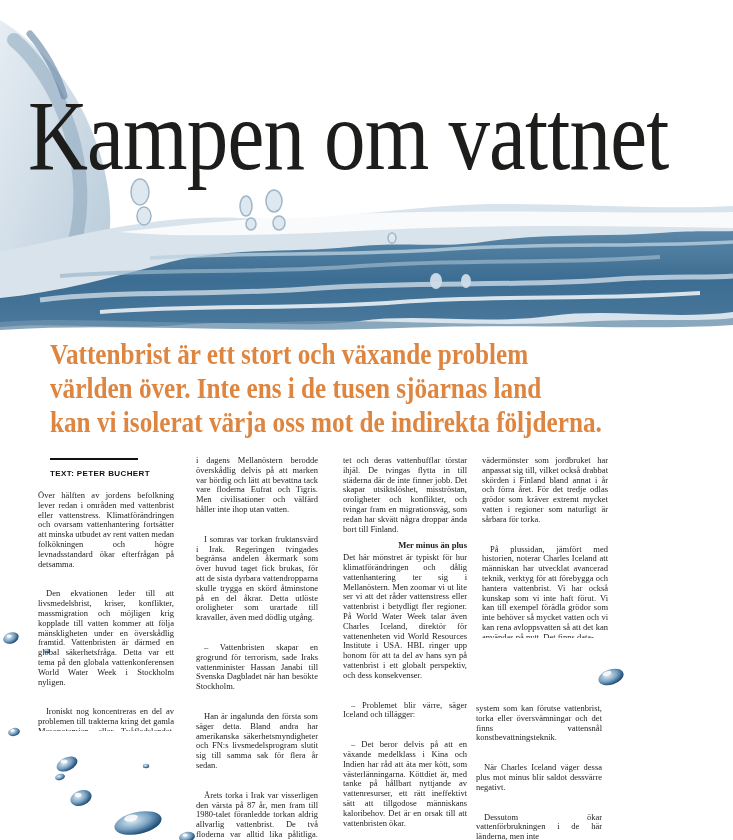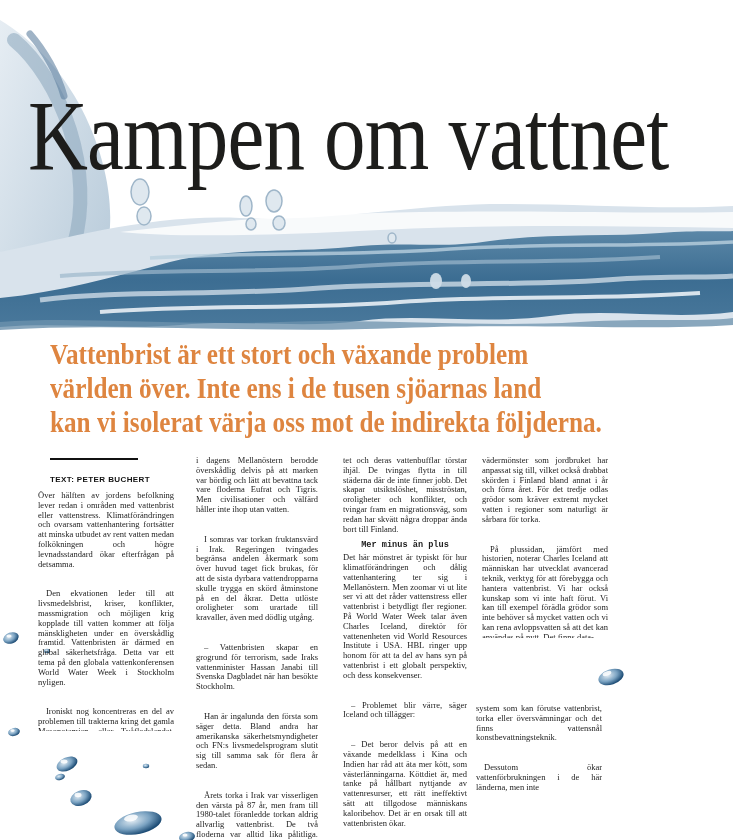--- a/index.html
+++ b/index.html
@@ -9,27 +9,27 @@
   .hero { position:absolute; left:0; top:0; width:733px; height:338px; }
   .headline { position:absolute; left:28px; top:86px; font-size:100px; font-weight:400;
               line-height:1; color:#1d1d1b; white-space:nowrap; letter-spacing:-1px;
               transform:scaleX(0.83); transform-origin:0 0; z-index:3;
               font-family:"Liberation Serif", serif; }
   .standfirst { position:absolute; left:50px; top:337px; font-size:30px; font-weight:700;
                 line-height:34px; white-space:pre-line; transform:scaleX(0.84);
                 transform-origin:0 0; z-index:3; }
   .byline-block { position:absolute; left:50px; top:458px; width:136px; z-index:3; }
   .byline-rule { width:88px; height:2px; background:#111; }
-  .byline { margin-top:15px; font-family:"Liberation Sans", sans-serif; font-weight:700;
+  .byline { margin-top:9px; font-family:"Liberation Sans", sans-serif; font-weight:700;
             font-size:8px; letter-spacing:0.4px; color:#111; }
   .col { position:absolute; font-size:8.5px; line-height:9.8px; text-align:justify;
          overflow:hidden; z-index:2; hyphens:auto; -webkit-hyphens:auto; }
   .col p.indent { text-indent:8px;margin-top:20px; }
-  .col .subhead { font-family:Liberation Mono, monospace; font-size:8.6px; font-weight:700;
-                  margin:7px 0 2px 0; text-align:center; }
+  .col .subhead { font-family:Liberation Serif, serif; font-size:8.6px; font-weight:700;
+                  margin:7px 0 2px 0; text-align:right; }
   .col .bold { font-weight:400; }
   .col1  { left:38px;  top:491px; width:136px; height:240px; }
   .col2  { left:196px; top:456px; width:122px; height:384px; }
   .col3  { left:343px; top:456px; width:124px; height:384px; }
   .col4a { left:482px; top:456px; width:126px; height:182px; }
   .col4b { left:476px; top:704px; width:126px; height:136px; }
   .drops { position:absolute; left:0; top:0; z-index:1; pointer-events:none; }
 </style>
 </head>
 <body>
@@ -112,20 +112,21 @@
       <p class="para"><span>Det här mönstret är typiskt för hur klimatförändringen och dålig vattenhantering ter sig i Mellanöstern. Men zoomar vi ut lite ser vi att det råder vattenstress eller vattenbrist i betydligt fler regioner. På World Water Week talar även </span><span class="bold">Charles Iceland</span><span>, direktör för vattenenheten vid World Resources Institute i USA. HBL ringer upp honom för att ta del av hans syn på vattenbrist i ett globalt perspektiv, och dess konsekvenser.</span></p>
       <p class="para indent"><span>– Problemet blir värre, säger Iceland och tillägger:</span></p>
       <p class="para indent"><span>– Det beror delvis på att en växande medelklass i Kina och Indien har råd att äta mer kött, som västerlänningarna. Köttdiet är, med tanke på hållbart nyttjande av vattenresurser, ett rätt ineffektivt sätt att tillgodose människans kaloribehov. Det är en orsak till att vattenbristen ökar.</span></p>
     </div>
   <div class="col col4a">
       <p class="para"><span>vädermönster som jordbruket har anpassat sig till, vilket också drabbat skörden i Finland bland annat i år och förra året. För det tredje odlas grödor som kräver extremt mycket vatten i regioner som naturligt är sårbara för torka.</span></p>
       <p class="para indent"><span>På plussidan, jämfört med historien, noterar Charles Iceland att människan har utvecklat avancerad teknik, verktyg för att förebygga och hantera vattenbrist. Vi har också kunskap som vi inte haft förut. Vi kan till exempel förädla grödor som inte behöver så mycket vatten och vi kan rena avloppsvatten så att det kan användas på nytt. Det finns data-</span></p>
     </div>
   <div class="col col4b">
       <p class="para"><span>system som kan förutse vattenbrist, torka eller översvämningar och det finns vattensnål konstbevattningsteknik.</span></p>
+      <p class="para indent"><span>När Charles Iceland väger dessa plus mot minus blir saldot dessvärre negativt.</span></p>
       <p class="para indent"><span>Dessutom ökar vattenförbrukningen i de här länderna, men inte</span></p>
     </div>
 
   <svg class="drops" width="733" height="840" viewBox="0 0 733 840">
     <defs>
       <radialGradient id="gDrop" cx="0.4" cy="0.35" r="0.8">
         <stop offset="0" stop-color="#dfeaf2"></stop>
         <stop offset="0.45" stop-color="#7ba3c2"></stop>
         <stop offset="0.8" stop-color="#1d4c75"></stop>
         <stop offset="1" stop-color="#0f3a5e"></stop>

